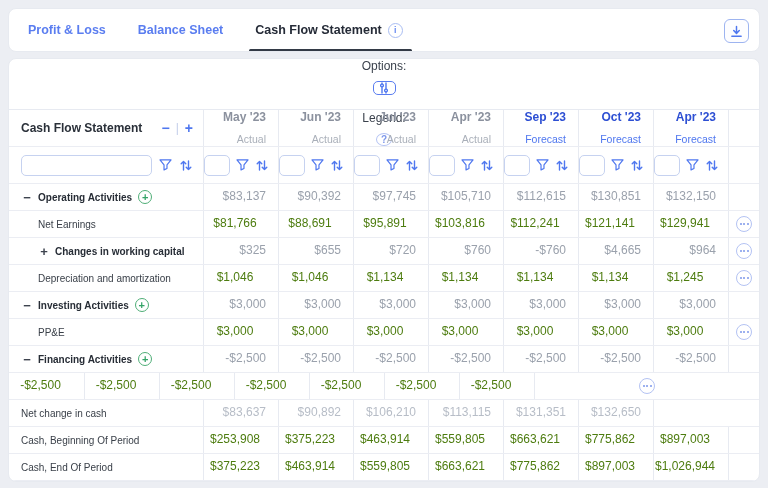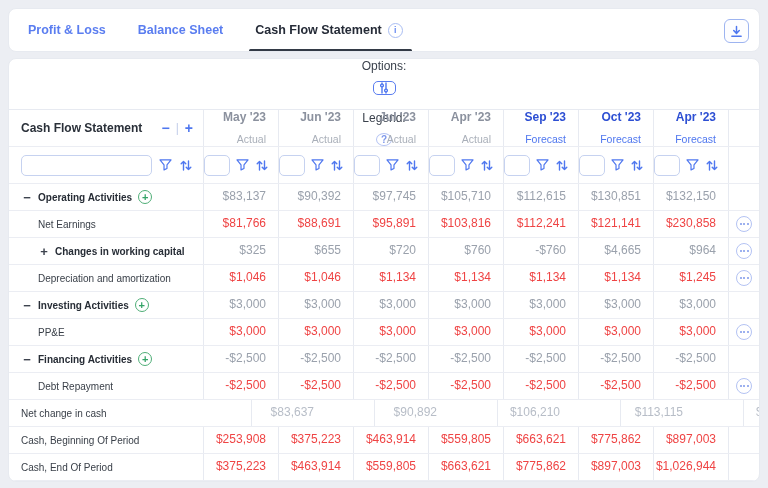--- a/index.html
+++ b/index.html
@@ -87,23 +87,23 @@
               color:#3d434e; text-align:center; cursor:pointer; flex:0 0 12px; }
   .indent { width:17px; flex:0 0 17px; }
   .row-label { font-size:10px; color:#3a4049; white-space:nowrap;text-align:right; }
   .row-label.bold { font-weight:700; color:#272d36; }
   .add-badge {
     width:14px; height:14px; margin-left:6px; border:1.2px solid #4fae77; border-radius:50%;
     color:#33a467; font-size:11px; font-weight:600; display:inline-flex; flex:0 0 auto;
     align-items:center; justify-content:center; cursor:pointer; line-height:1;
   }
   .val-cell { font-size:12px; text-align:right; padding-right:12px; line-height:25px; }
-  .tone-dark  { color:#ef4444; }
+  .tone-dark  { color:#4d7c0f;text-align:center; }
   .tone-muted { color:#9aa1ac;text-align:right; }
-  .tone-faint { color:#b7bdc7;margin-left:48px; }
+  .tone-faint { color:#b7bdc7; }
   .more-cell { display:flex; align-items:center; justify-content:center; }
   .more-badge {
     width:16px; height:16px; border:1.2px solid #b4c3f3; border-radius:50%;
     display:flex; align-items:center; justify-content:center; gap:1.5px; cursor:pointer;
   }
   .more-badge i { width:2px; height:2px; border-radius:50%; background:#7d97ea; }
 </style>
 </head>
 <body>
 
@@ -309,21 +309,21 @@
           <div class="cell label-col">
             <span class="indent"></span>
             <span class="row-label">Net Earnings</span>
           </div>
           <div class="cell month-col val-cell tone-dark">$81,766</div>
           <div class="cell month-col val-cell tone-dark">$88,691</div>
           <div class="cell month-col val-cell tone-dark">$95,891</div>
           <div class="cell month-col val-cell tone-dark">$103,816</div>
           <div class="cell month-col val-cell tone-dark">$112,241</div>
           <div class="cell month-col val-cell tone-dark">$121,141</div>
-          <div class="cell month-col val-cell tone-dark">$230,858</div>
+          <div class="cell month-col val-cell tone-dark">$129,941</div>
           <div class="cell more-col more-cell">
             <span class="more-badge">
               <i></i>
               <i></i>
               <i></i>
             </span>
           </div>
         </div>
         <div class="trow drow">
           <div class="cell label-col">
@@ -410,24 +410,20 @@
           <div class="cell month-col val-cell tone-muted">-$2,500</div>
           <div class="cell month-col val-cell tone-muted">-$2,500</div>
           <div class="cell month-col val-cell tone-muted">-$2,500</div>
           <div class="cell month-col val-cell tone-muted">-$2,500</div>
           <div class="cell month-col val-cell tone-muted">-$2,500</div>
           <div class="cell month-col val-cell tone-muted">-$2,500</div>
           <div class="cell month-col val-cell tone-muted">-$2,500</div>
           <div class="cell more-col more-cell"></div>
         </div>
         <div class="trow drow">
-          <div class="cell label-col">
-            <span class="indent"></span>
-            <span class="row-label">Debt Repayment</span>
-          </div>
           <div class="cell month-col val-cell tone-dark">-$2,500</div>
           <div class="cell month-col val-cell tone-dark">-$2,500</div>
           <div class="cell month-col val-cell tone-dark">-$2,500</div>
           <div class="cell month-col val-cell tone-dark">-$2,500</div>
           <div class="cell month-col val-cell tone-dark">-$2,500</div>
           <div class="cell month-col val-cell tone-dark">-$2,500</div>
           <div class="cell month-col val-cell tone-dark">-$2,500</div>
           <div class="cell more-col more-cell">
             <span class="more-badge">
               <i></i>

